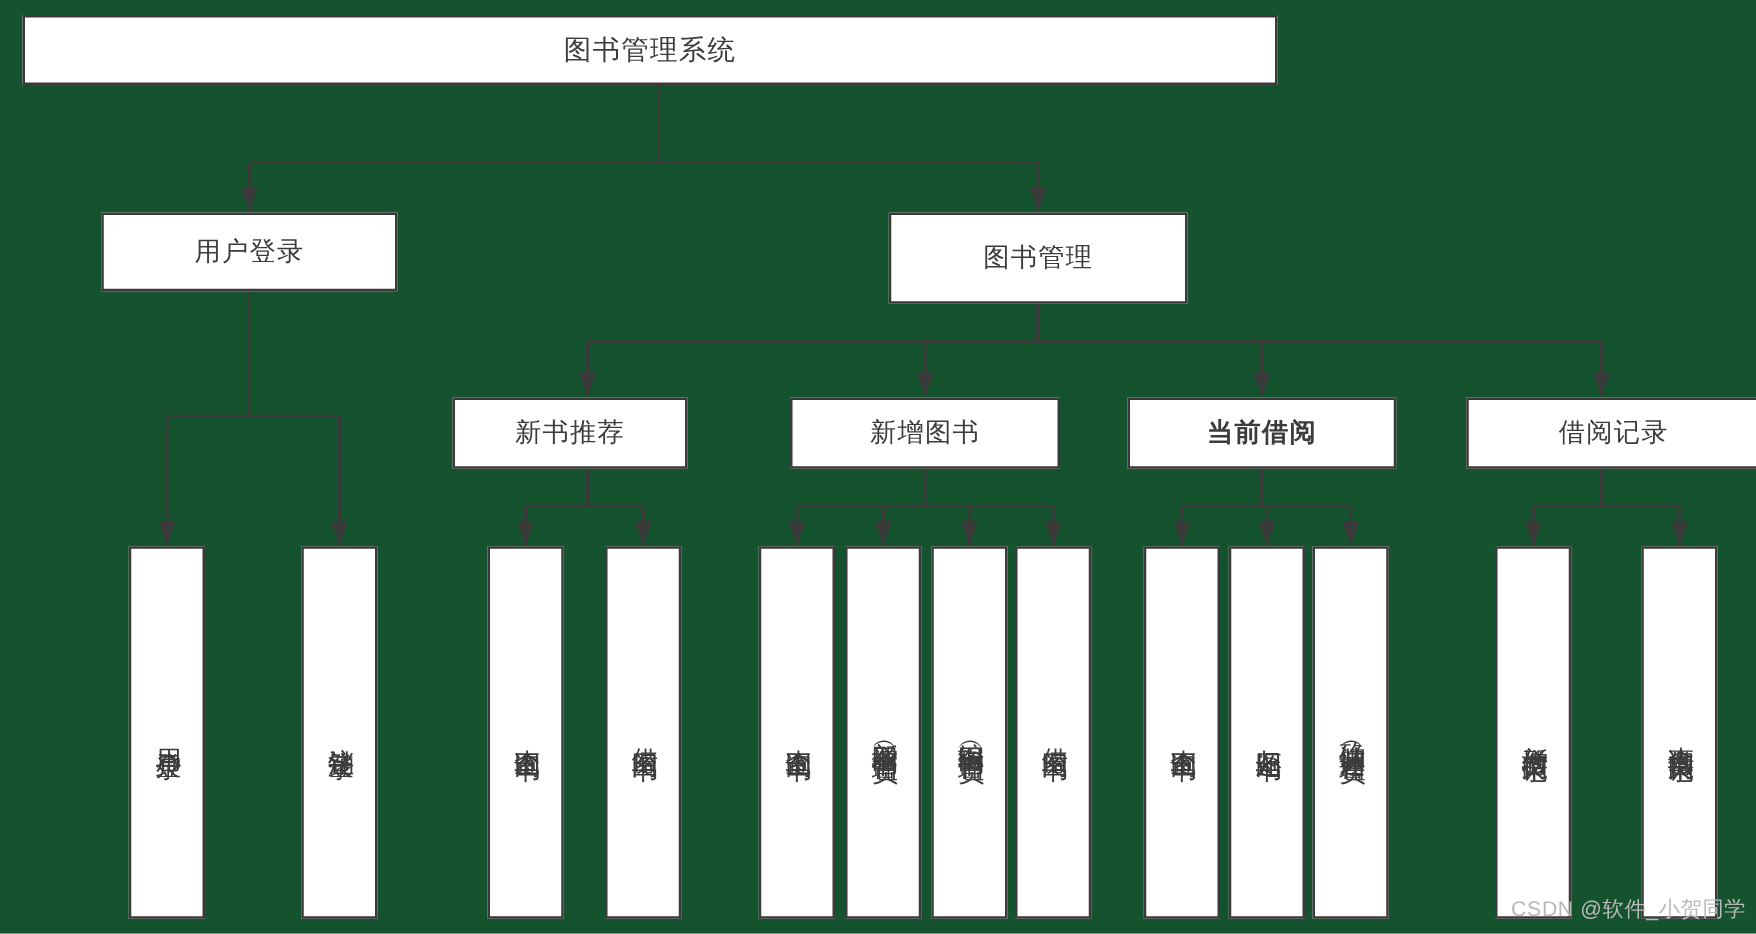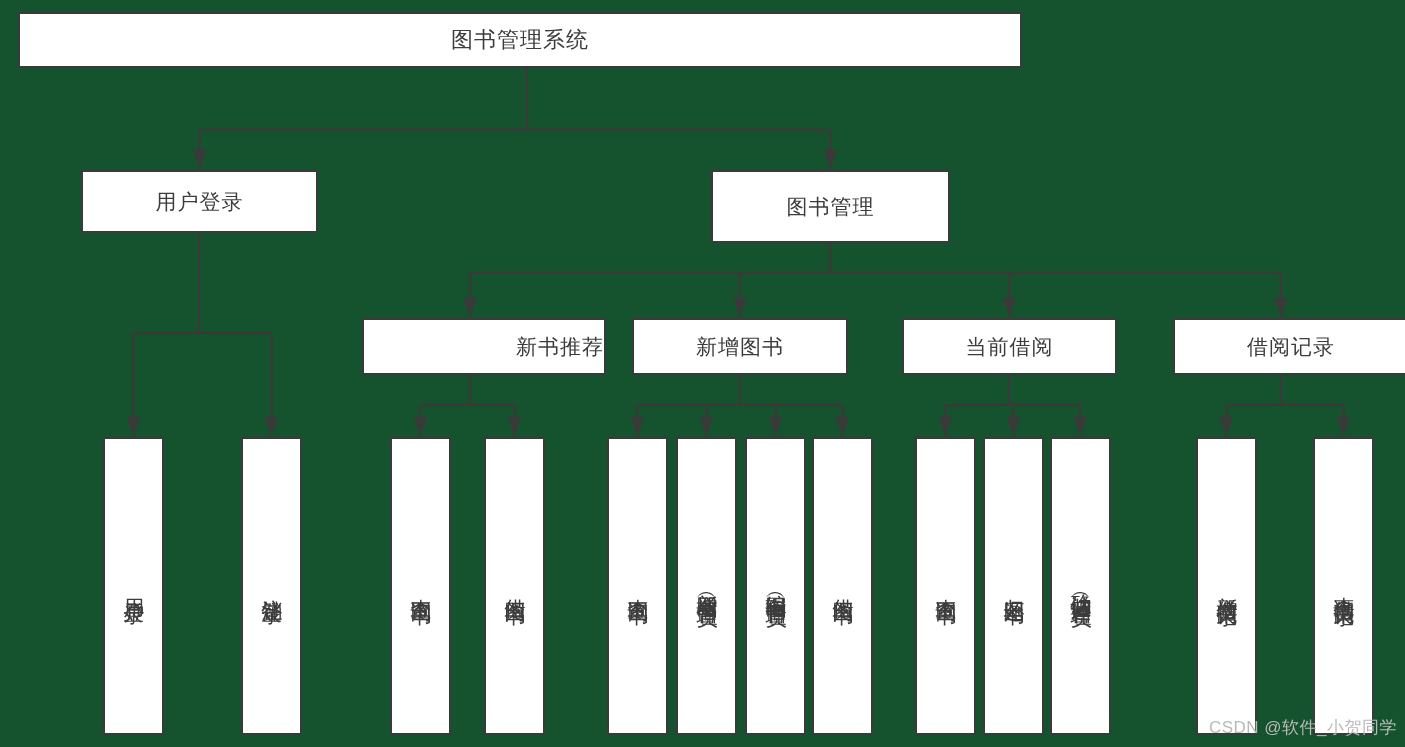--- a/index.html
+++ b/index.html
@@ -130,27 +130,27 @@
   <div id="nodes-layer">
       <div class="node root" style="left: 18px; top: 12px; width: 1004px; height: 56px;">
         <span class="node-label">图书管理系统</span>
       </div>
       <div class="node level1" style="left: 81px; top: 170px; width: 237px; height: 63px;">
         <span class="node-label">用户登录</span>
       </div>
       <div class="node level1" style="left: 711px; top: 170px; width: 239px; height: 73px;">
         <span class="node-label">图书管理</span>
       </div>
-      <div class="node level2" style="left: 362px; top: 318px; width: 244px; height: 57px; justify-content: flex-end;">
+      <div class="node level2" style="left: 362px; top: 318px; width: 188px; height: 57px;">
         <span class="node-label">新书推荐</span>
       </div>
       <div class="node level2" style="left: 632px; top: 318px; width: 216px; height: 57px;">
         <span class="node-label">新增图书</span>
       </div>
-      <div class="node level2" style="left: 902px; top: 318px; width: 215px; height: 57px;">
+      <div class="node level2" style="left: 902px; top: 318px; width: 215px; height: 57px; font-weight: bold;">
         <span class="node-label">当前借阅</span>
       </div>
       <div class="node level2" style="left: 1173px; top: 318px; width: 236px; height: 57px;">
         <span class="node-label">借阅记录</span>
       </div>
       <div class="node leaf" style="left: 103px; top: 437px; width: 61px; height: 298px;">
         <span class="node-label">用户登录</span>
       </div>
       <div class="node leaf" style="left: 241px; top: 437px; width: 61px; height: 298px;">
         <span class="node-label">注销登录</span>

